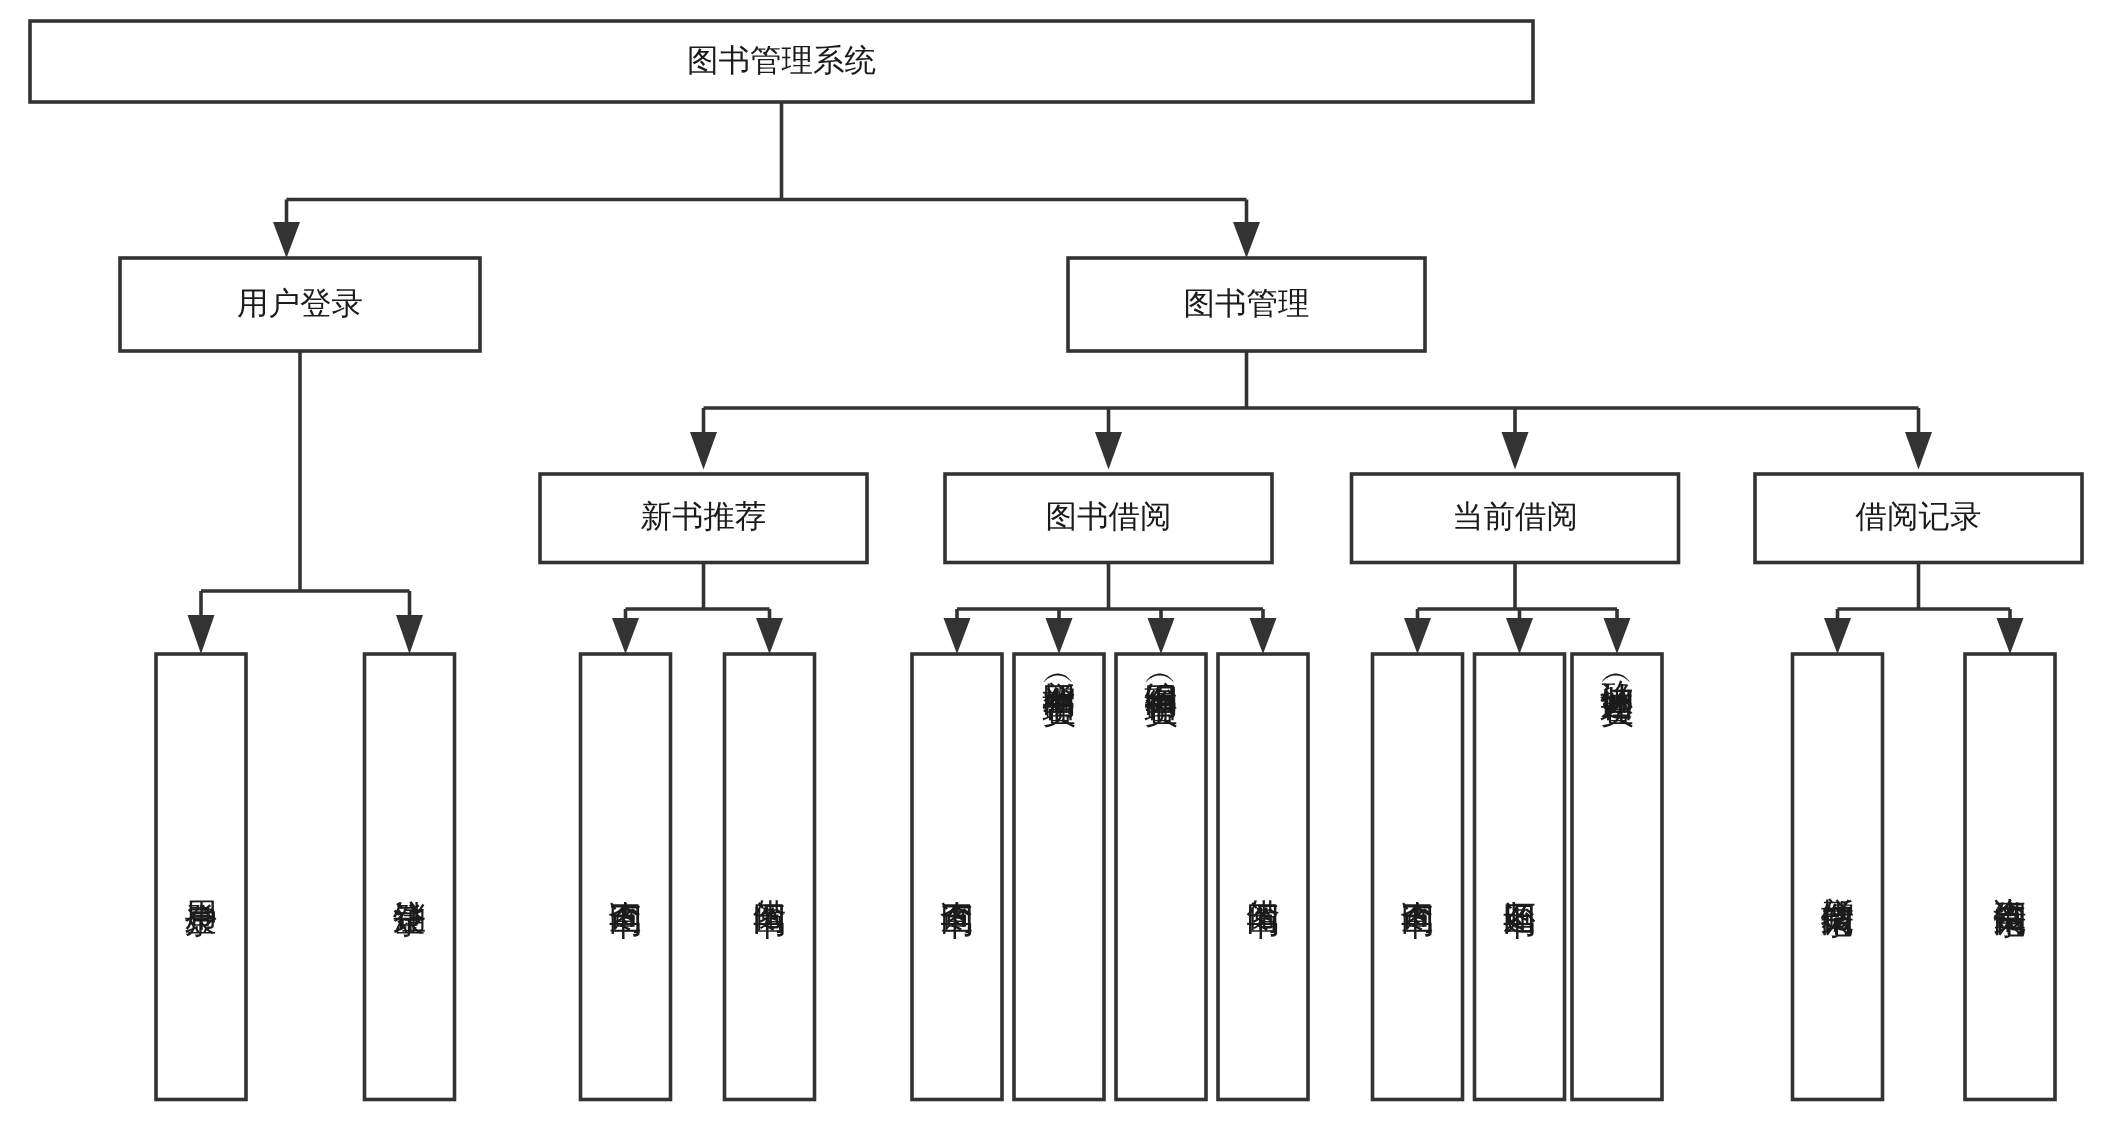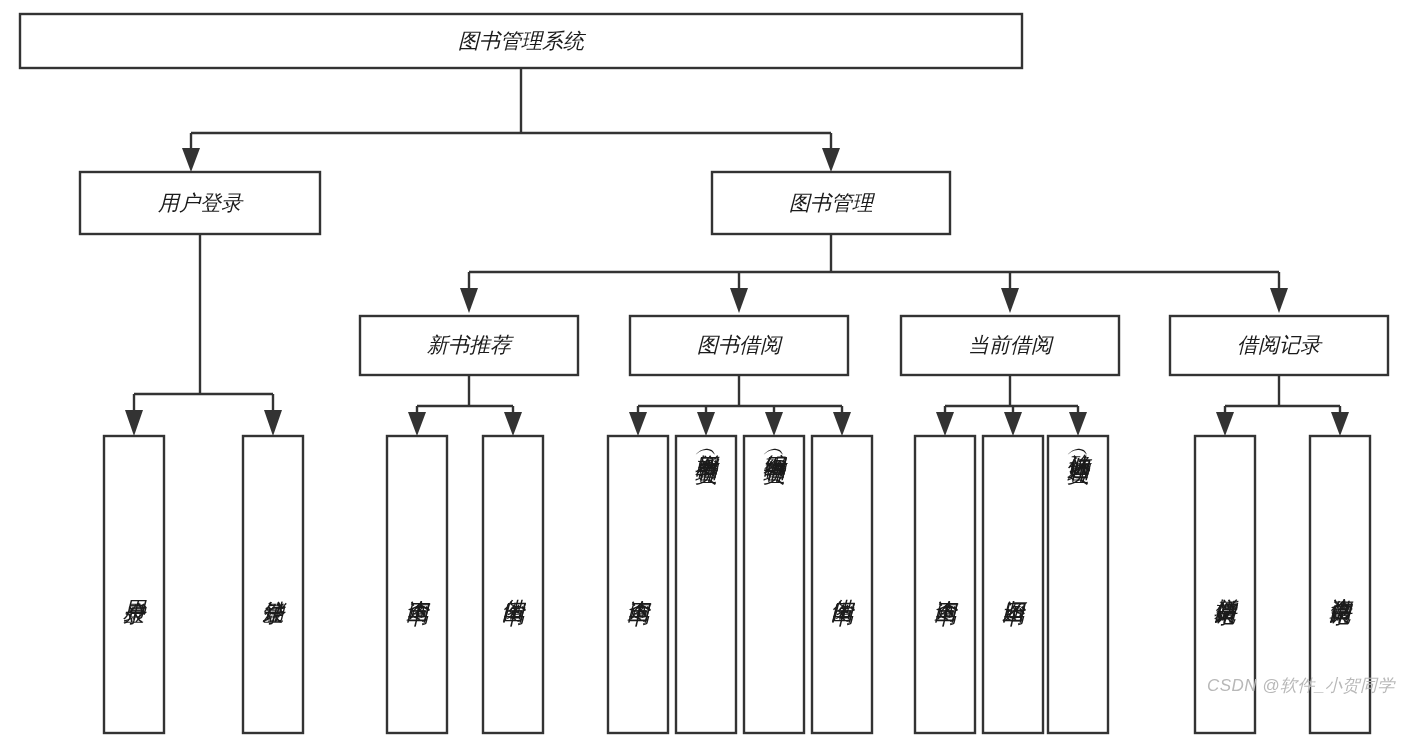--- a/index.html
+++ b/index.html
@@ -11,21 +11,20 @@
     width: 1405px;
     height: 747px;
     font-family: "Liberation Sans", "DejaVu Sans", sans-serif;
     overflow: hidden;
   }
   #diagram-root {
     position: relative;
     width: 1405px;
     height: 701px;
     background: #ffffff;
-    font-style: italic;
   }
   svg.tree-canvas {
     position: absolute;
     left: 0;
     top: 0;
     width: 1405px;
     height: 747px;
   }
   .node-box {
     fill: #ffffff;
@@ -249,15 +248,14 @@
     <span class="leaf-label">确认归还（管理员）</span>
   </div>
 
   <div class="leaf-label-wrap" style="left:1195px; top:436px; width:60px; height:297px;">
     <span class="leaf-label">新增借阅记录</span>
   </div>
   <div class="leaf-label-wrap" style="left:1310px; top:436px; width:60px; height:297px;">
     <span class="leaf-label">查询借阅记录</span>
   </div>
 
-  <div class="watermark">CSDN @软件_小贺同学</div>
 
 </div>
 
 </body></html>

